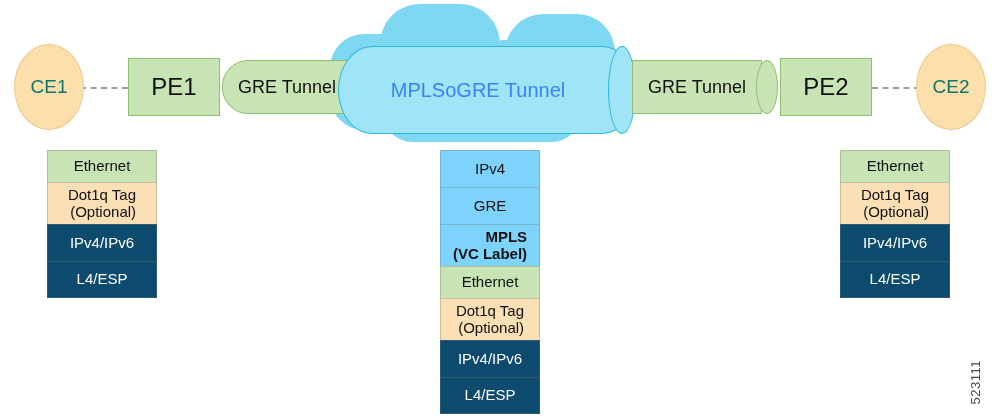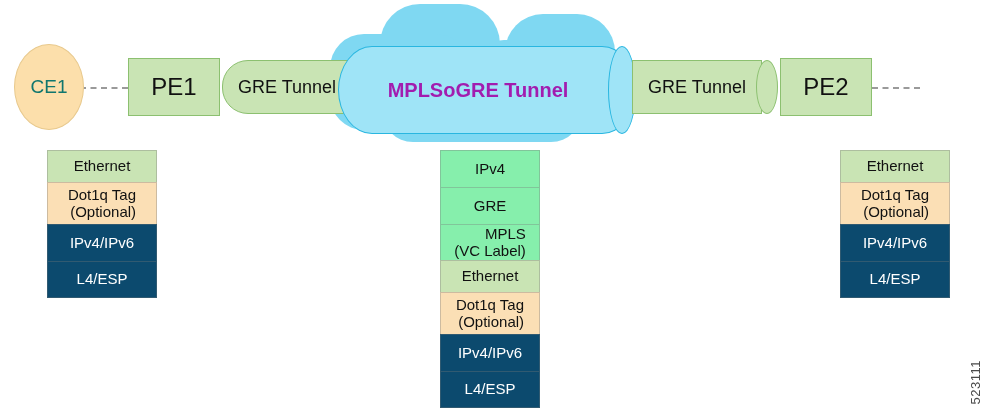--- a/index.html
+++ b/index.html
@@ -87,22 +87,21 @@
     border: 1px solid #29b6e0;
     border-radius: 34px / 50%;
   }
   .cyl-cap {
     background: #9fe4f7;
     border: 1px solid #29b6e0;
     border-radius: 50%;
   }
   .cyl-label {
     font-size: 20px;
-    color: #a21caf;
-    font-weight: bold;
+    color: #3b82f6;
   }
 
   
   .stack { position: absolute; }
   .stack-row {
     box-sizing: border-box;
     display: flex;
     align-items: center;
     justify-content: center;
     text-align: right;
@@ -110,21 +109,21 @@
     line-height: 1.1;
     border: 1px solid rgba(120,120,120,0.35);
     border-bottom: none;
     white-space: pre-line;
   }
   .stack-row:last-child { border-bottom: 1px solid rgba(120,120,120,0.35); }
 
   .row-green  { background: #c9e4b4; color: #111; }
   .row-peach  { background: #fbdfb5; color: #111; }
   .row-navy   { background: #0c4a6e; color: #ffffff; }
-  .row-blue   { background: #86efac; color: #111; }
+  .row-blue   { background: #7dd3fc; color: #111; }
 
   
   .watermark {
     font-size: 13px;
     color: #4a4a4a;
     transform: rotate(-90deg);
     transform-origin: center center;
     letter-spacing: 0.5px;
   }
 </style>
@@ -162,33 +161,36 @@
 
   <div class="abs gre-right center-text" style="left:632px; top:60px; width:130px; height:54px;">
     <span>GRE Tunnel</span>
   </div>
   <div class="abs gre-right-cap" style="left:756px; top:60px; width:22px; height:54px;"></div>
 
   <div class="abs pe-node center-text" style="left:780px; top:58px; width:92px; height:58px;">
     <span>PE2</span>
   </div>
 
+  <div class="abs ce-node center-text" style="left:916px; top:44px; width:70px; height:86px;">
+    <span>CE2</span>
+  </div>
 
   <div class="stack" style="left:47px; top:150px; width:110px;">
       <div class="stack-row row-green" style="height: 32px;">Ethernet</div>
       <div class="stack-row row-peach" style="height: 42px;">Dot1q Tag
 (Optional)</div>
       <div class="stack-row row-navy" style="height: 37px;">IPv4/IPv6</div>
       <div class="stack-row row-navy" style="height: 37px;">L4/ESP</div>
     </div>
 
   <div class="stack" style="left:440px; top:150px; width:100px;">
       <div class="stack-row row-blue" style="height: 37px;">IPv4</div>
       <div class="stack-row row-blue" style="height: 37px;">GRE</div>
-      <div class="stack-row row-blue" style="height: 36px;">MPLS
+      <div class="stack-row row-blue" style="height: 42px; font-weight: bold;">MPLS
 (VC Label)</div>
       <div class="stack-row row-green" style="height: 32px;">Ethernet</div>
       <div class="stack-row row-peach" style="height: 42px;">Dot1q Tag
 (Optional)</div>
       <div class="stack-row row-navy" style="height: 37px;">IPv4/IPv6</div>
       <div class="stack-row row-navy" style="height: 37px;">L4/ESP</div>
     </div>
 
   <div class="stack" style="left:840px; top:150px; width:110px;">
       <div class="stack-row row-green" style="height: 32px;">Ethernet</div>

